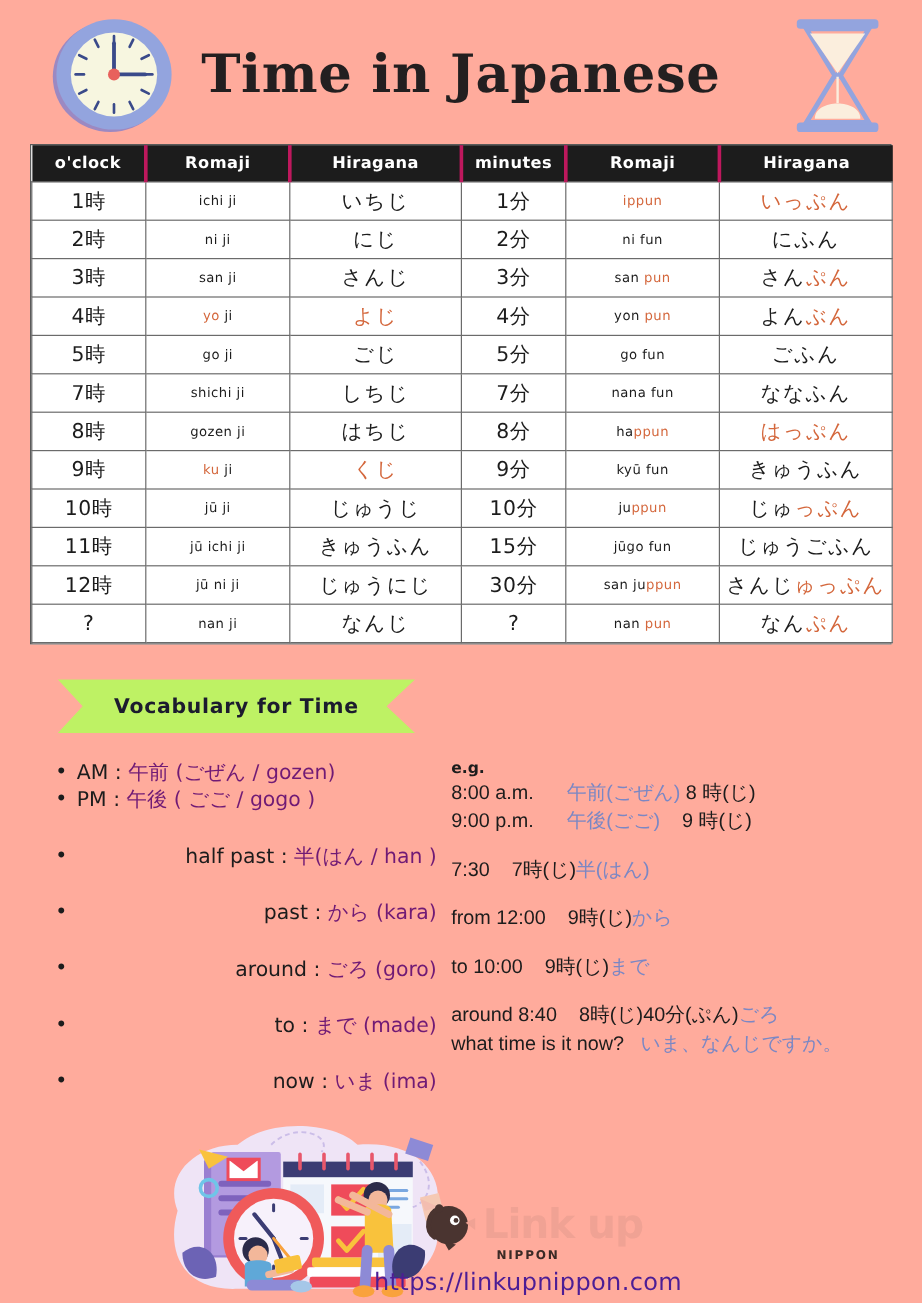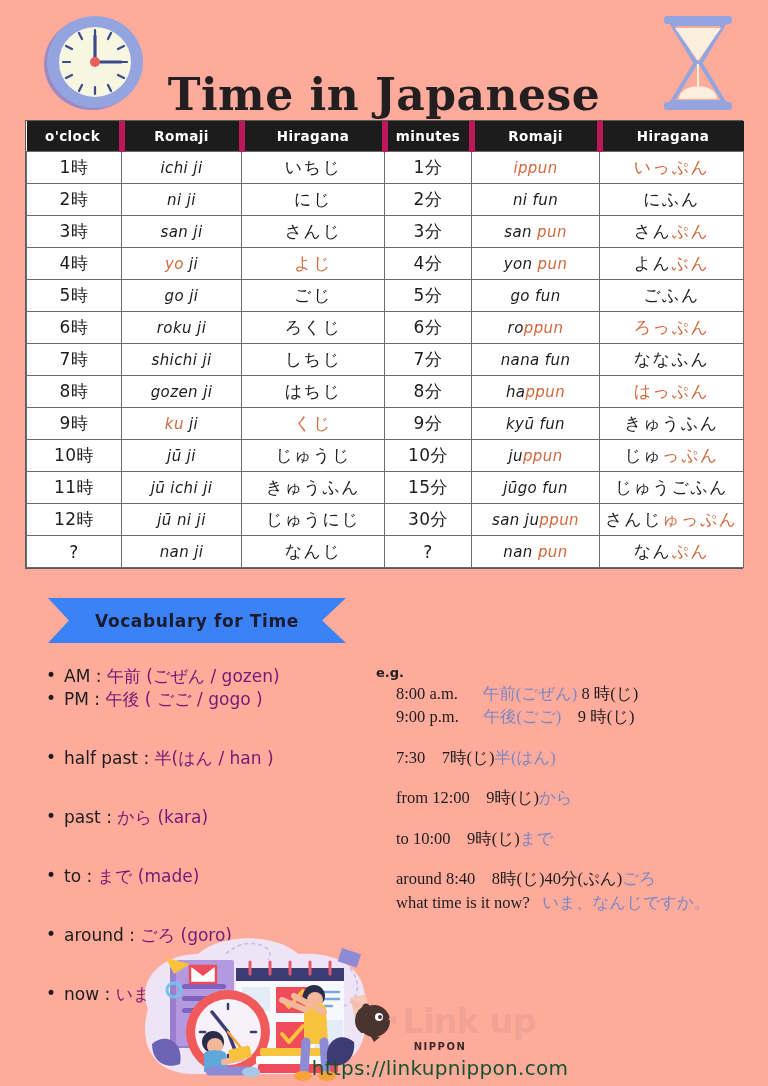--- a/index.html
+++ b/index.html
@@ -10,21 +10,21 @@
     background: #ffab9c;
     font-family: "Liberation Sans", sans-serif;
     overflow: hidden;
     position: relative;
   }
 
   
   .header {
     height: 120px;
     display: flex;
-    align-items: flex-end;
+    align-items: center;
     justify-content: center;
     position: relative;
   }
   .clock-icon {
     position: absolute;
     left: 38px;
     top: 12px;
     width: 112px;
     height: 100px;
   }
@@ -57,21 +57,21 @@
     table-layout: fixed;
   }
   table.time-table th {
     background: #1c1c1c;
     color: #ffffff;
     font-family: "DejaVu Sans", sans-serif;
     font-weight: bold;
     font-size: 13.5px;
     padding: 7px 2px;
     letter-spacing: 0.4px;
-    border-right: 6px solid #be185d;
+    border-right: 3px solid #be185d;
   }
   table.time-table th:last-child { border-right: none; }
   table.time-table td {
     border: 1px solid #6b6b6b;
     text-align: center;
     height: 32px;
     color: #1c1c1c;
     font-family: "DejaVu Sans", sans-serif;
     vertical-align: middle;
     background: #fff;
@@ -79,29 +79,29 @@
   
   col.c1 { width: 95px; }
   col.c2 { width: 120px; }
   col.c3 { width: 143px; }
   col.c4 { width: 87px; }
   col.c5 { width: 128px; }
   col.c6 { width: 144px; }
 
   td.jp    { font-size: 17px; letter-spacing: 0.5px; }
   td.kana  { font-size: 17px; letter-spacing: 1.5px; }
-  td.romaji{ font-size: 15px; letter-spacing: 0.4px; font-style: italic; }
+  td.romaji{ font-size: 11px; letter-spacing: 0.4px; }
   .hl { color: #d4673c; text-align: right; }
 
   
   .ribbon {
     margin: 29px 0 0 48px;
     width: 298px;
     height: 45px;
-    background: #3b82f6;
+    background: #bef264;
     display: flex;
     align-items: center;
     justify-content: center;
     clip-path: polygon(0 0, 100% 0, 92% 50%, 100% 100%, 0 100%, 7% 50%);
   }
   .ribbon span {
     font-family: "DejaVu Sans", sans-serif;
     font-weight: bold;
     font-size: 17px;
     color: #1c1c2e;
@@ -127,37 +127,36 @@
     line-height: 1.35;
   }
   ul.vocab li::before {
     content: "•";
     position: absolute;
     left: 2px;
     top: -1px;
     font-size: 17px;
     color: #1c1c1c;
   }
-  ul.vocab li.gap { margin-top: 36px; }
+  ul.vocab li.gap { margin-top: 24px; text-align: right; }
   ul.vocab li .jpword { color: #701a75; }
 
   .eg-label {
     font-family: "DejaVu Sans", sans-serif;
     font-weight: bold;
     font-size: 13px;
     color: #1c1c1c;
     margin-bottom: 2px;
   }
   .eg-line {
     font-size: 16.5px;
     color: #1c1c1c;
-    font-family: Liberation Serif, serif;
+    font-family: Liberation Sans, sans-serif;
     line-height: 1.42;
     white-space: pre;
-    margin-left: 20px;
   }
   .eg-line.gap { margin-top: 17px; }
   .eg-line .jpword { color: #7b87c4; }
 
   
   .footer {
     position: absolute;
     left: 0;
     bottom: 0;
     width: 608px;
@@ -197,21 +196,21 @@
     font-family: "DejaVu Sans", sans-serif;
     font-weight: bold;
     font-size: 10px;
     color: #3b2a26;
     letter-spacing: 1.5px;
     margin-top: -6px;
   }
   .site-url {
     font-family: "DejaVu Sans", sans-serif;
     font-size: 20px;
-    color: #14532d;
+    color: #4c1d95;
     letter-spacing: 0.3px;
     margin-top: 4px;
   }
 </style>
 </head>
 <body>
 
 <div class="header">
 
   <div class="clock-icon">
@@ -309,28 +308,20 @@
         </tr>
         <tr>
           <td class="jp">5時</td>
           <td class="romaji">go ji</td>
           <td class="kana">ごじ</td>
           <td class="jp">5分</td>
           <td class="romaji"><span>go fun</span></td>
           <td class="kana"><span>ごふん</span></td>
         </tr>
         <tr>
-          <td class="jp">6時</td>
-          <td class="romaji">roku ji</td>
-          <td class="kana">ろくじ</td>
-          <td class="jp">6分</td>
-          <td class="romaji"><span>ro</span><span class="hl">ppun</span></td>
-          <td class="kana"><span class="hl">ろっぷん</span></td>
-        </tr>
-        <tr>
           <td class="jp">7時</td>
           <td class="romaji">shichi ji</td>
           <td class="kana">しちじ</td>
           <td class="jp">7分</td>
           <td class="romaji"><span>nana fun</span></td>
           <td class="kana"><span>ななふん</span></td>
         </tr>
         <tr>
           <td class="jp">8時</td>
           <td class="romaji">gozen ji</td>
@@ -387,22 +378,22 @@
   <span>Vocabulary for Time</span>
 </div>
 
 <div class="content-row">
   <div class="vocab-col">
     <ul class="vocab" id="vocab-list">
         <li><span>AM : </span><span class="jpword">午前 (ごぜん / gozen)</span></li>
         <li><span>PM : </span><span class="jpword">午後 ( ごご / gogo )</span></li>
         <li class="gap"><span>half past : </span><span class="jpword">半(はん / han )</span></li>
         <li class="gap"><span>past : </span><span class="jpword">から (kara)</span></li>
+        <li class="gap"><span>around : </span><span class="jpword">ごろ (goro)</span></li>
         <li class="gap"><span>to : </span><span class="jpword">まで (made)</span></li>
-        <li class="gap"><span>around : </span><span class="jpword">ごろ (goro)</span></li>
         <li class="gap"><span>now : </span><span class="jpword">いま (ima)</span></li>
       </ul>
   </div>
   <div class="eg-col">
     <div class="eg-label">e.g.</div>
     <div id="eg-list">
         <div class="eg-line"><span>8:00 a.m.      </span><span class="jpword">午前(ごぜん)</span><span> 8 時(じ)</span></div>
         <div class="eg-line"><span>9:00 p.m.      </span><span class="jpword">午後(ごご)</span><span>    9 時(じ)</span></div>
         <div class="eg-line gap"><span>7:30    7時(じ)</span><span class="jpword">半(はん)</span><span></span></div>
         <div class="eg-line gap"><span>from 12:00    9時(じ)</span><span class="jpword">から</span><span></span></div>

